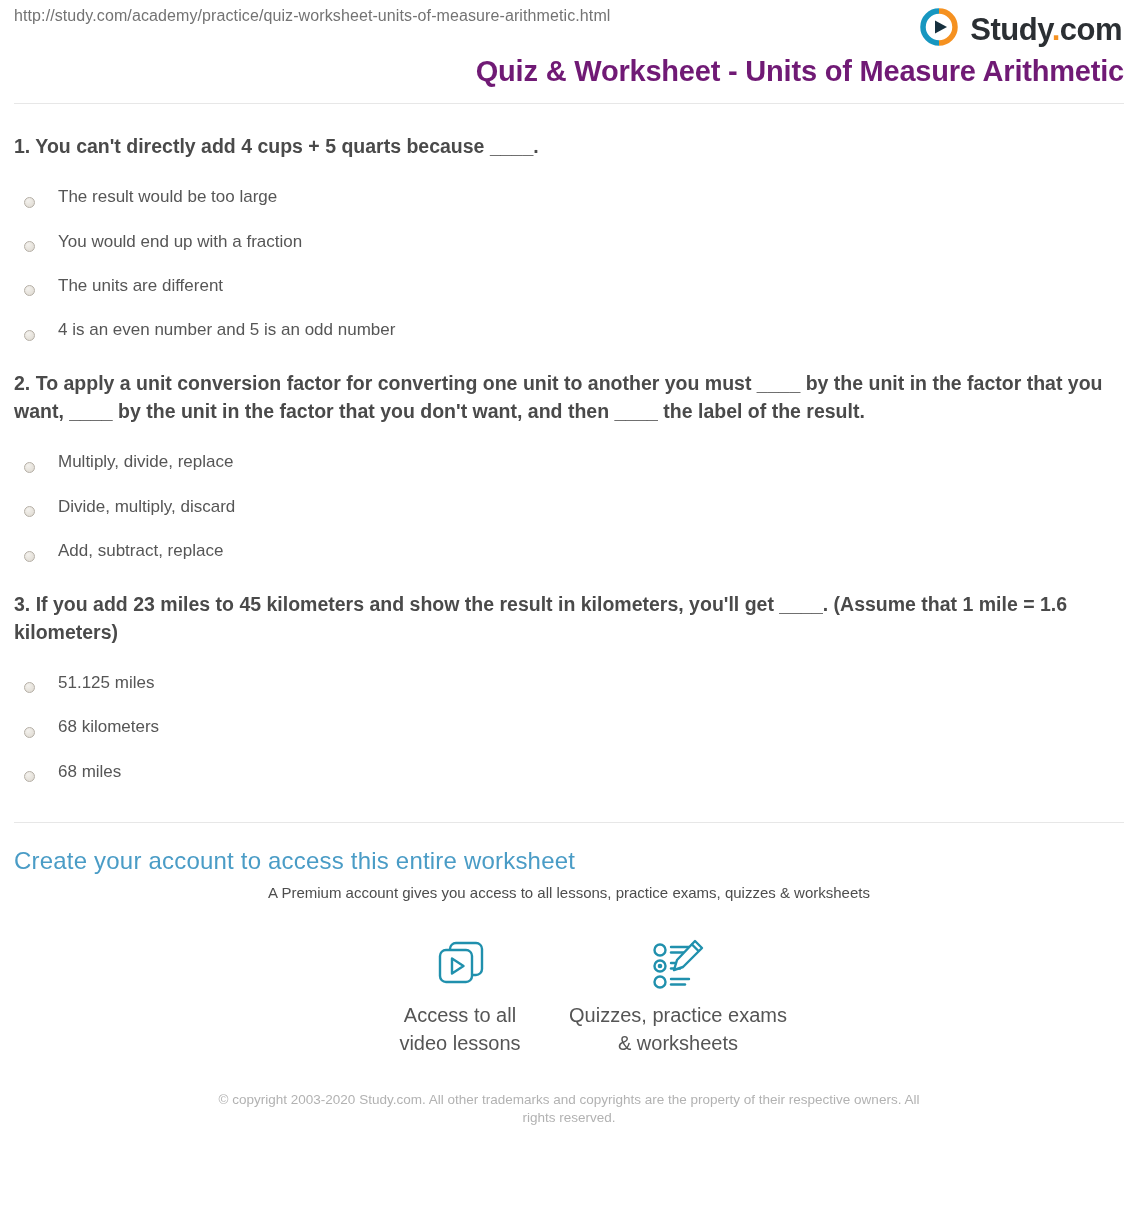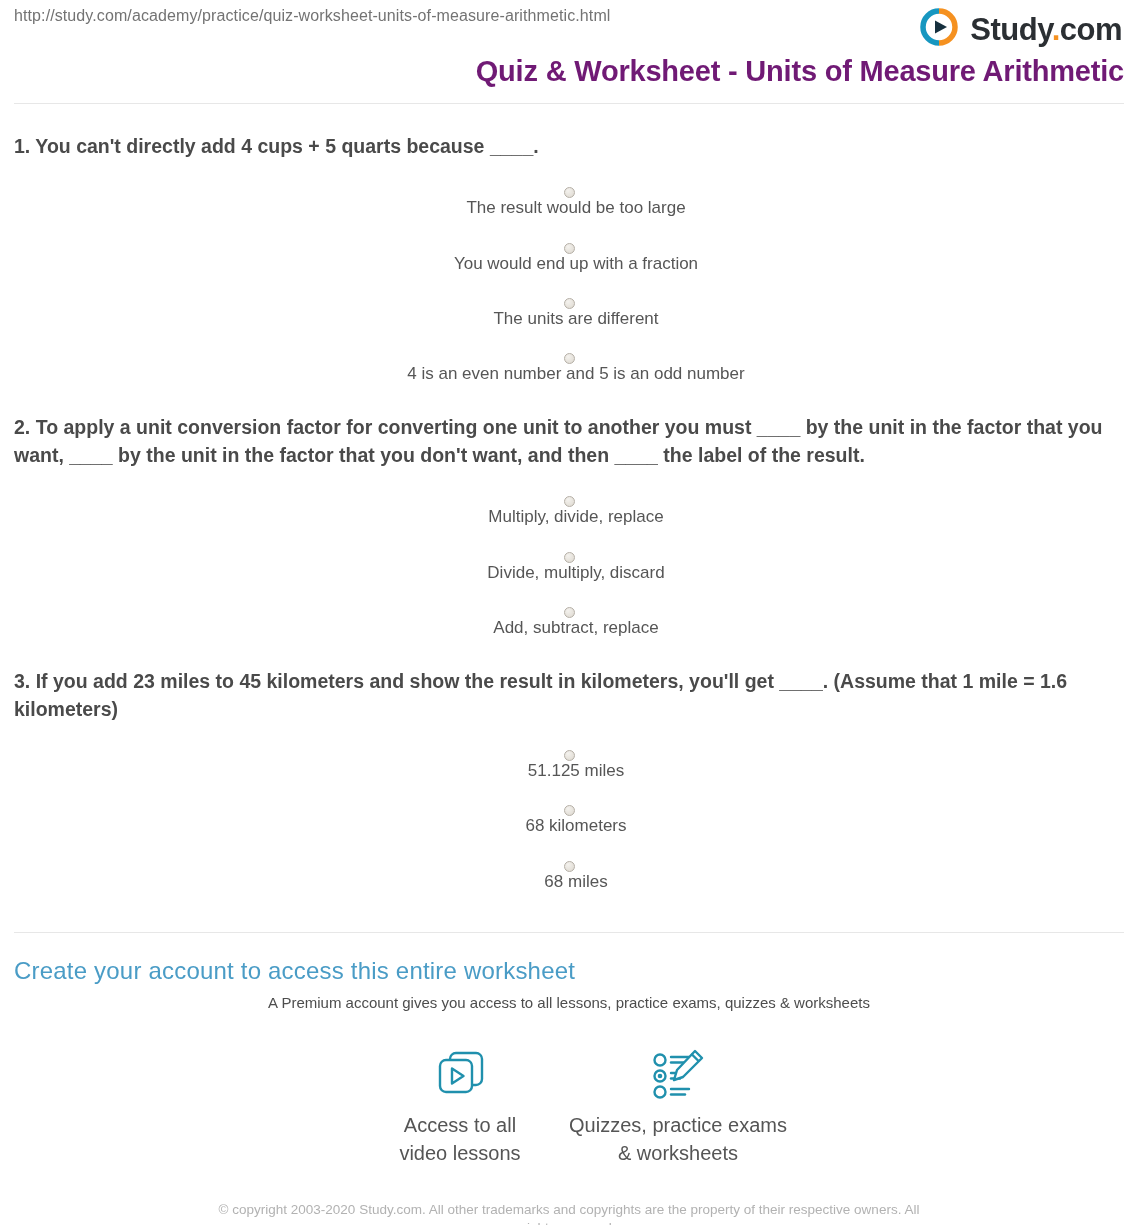--- a/index.html
+++ b/index.html
@@ -58,25 +58,24 @@
   .q-text {
     font-size: 19.5px;
     font-weight: 700;
     color: #4a4a4a;
     line-height: 1.45;
     max-width: 1112px;
   }
   .options { margin-top: 27px; }
   .option {
     display: flex;
-    align-items: center;
+    align-items: flex-end;
     margin-bottom: 24px;
     min-height: 20px;
     cursor: pointer;
-    flex-direction: column;
   }
   .radio {
     width: 11px;
     height: 11px;
     border-radius: 50%;
     border: 1px solid #b5afa6;
     background: radial-gradient(circle at 35% 30%, #f4f2ee, #ddd8cf);
     margin: 0 9px 0 10px;
     flex: 0 0 auto;
   }

